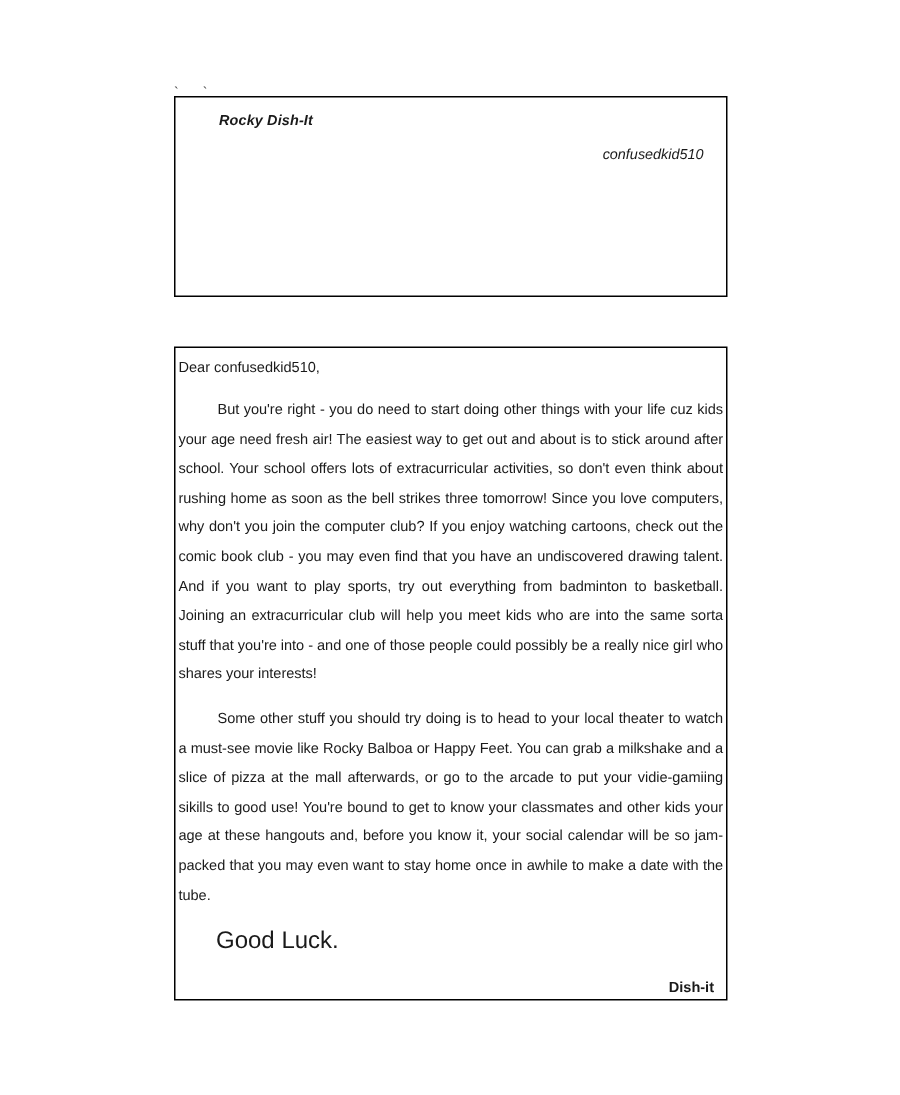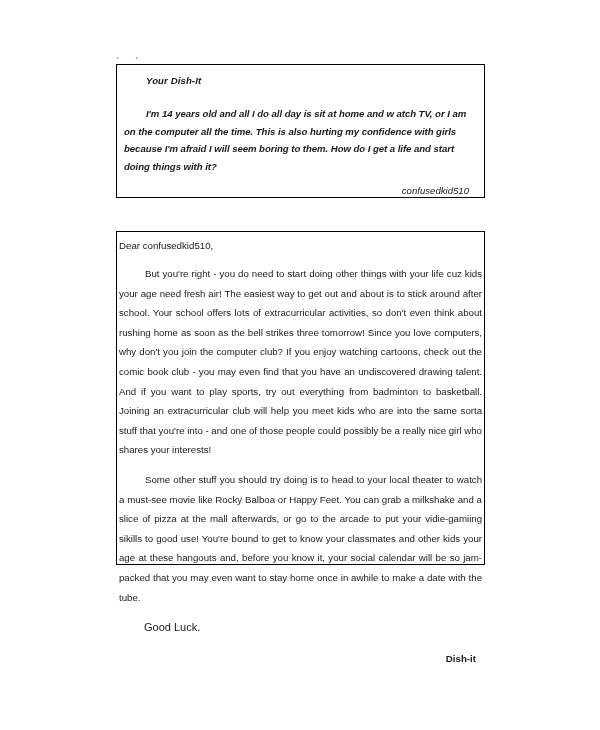--- a/index.html
+++ b/index.html
@@ -79,62 +79,61 @@
     line-height: 17.5px;
     margin: 7px 8px 0 0;
     text-align: right;
   }
 
   
   #letter-out {
     left: 116px;
     top: 231px;
     width: 369px;
-    height: 334px;
+    height: 436px;
     padding: 6px 1px 5px 1px;
   }
   #letter-out .salutation {
     font-size: 9.7px;
     line-height: 16px;
     margin: 0;
     padding-left: 1px;
   }
   #letter-out .body-para {
     font-size: 9.7px;
     line-height: 19.6px;
     margin: 10px 0 0 0;
     text-align: justify;
     text-indent: 26px;
     padding: 0 1px;
     letter-spacing: -0.02px;
   }
   #letter-out .closing {
-    font-size: 11px;
+    font-size: 16px;
     line-height: 19.6px;
     margin: 11px 0 0 0;
     padding-left: 26px;
   }
   #letter-out .signature {
     font-size: 9.7px;
     font-weight: bold;
     line-height: 19.6px;
     margin: 11px 7px 0 0;
     text-align: right;
   }
 </style>
 </head>
 <body>
 
 <div class="page">
 
   <div class="tick-marks">` `</div>
 
   <div class="letter-box" id="letter-in">
-    <p class="salutation">Your Dish-It</p>
-    <p class="body-para">I'm 14 years old and all I do all day is sit at home and w atch TV, or I am on the computer all the time. This is also hurting my confidence with girls because I'm afraid I will seem boring to them. How do I get a life and start doing things with it?</p>
+    <p class="salutation">Rocky Dish-It</p>
     <p class="signature">confusedkid510</p>
   </div>
 
   <div class="letter-box" id="letter-out">
     <p class="salutation">Dear confusedkid510,</p>
     <p class="body-para">But you're right - you do need to start doing other things with your life cuz kids your age need fresh air! The easiest way to get out and about is to stick around after school. Your school offers lots of extracurricular activities, so don't even think about rushing home as soon as the bell strikes three tomorrow! Since you love computers, why don't you join the computer club? If you enjoy watching cartoons, check out the comic book club - you may even find that you have an undiscovered drawing talent. And if you want to play sports, try out everything from badminton to basketball. Joining an extracurricular club will help you meet kids who are into the same sorta stuff that you're into - and one of those people could possibly be a really nice girl who shares your interests!</p>
     <p class="body-para">Some other stuff you should try doing is to head to your local theater to watch a must-see movie like Rocky Balboa or Happy Feet.   You can grab a milkshake and a slice of pizza at the mall afterwards, or go to the arcade to put your vidie-gamiing sikills to good use! You're bound to get to know your classmates and other kids your age at these hangouts and, before you know it, your social calendar will be so jam-packed that you may even want to stay home once in awhile to make a date with the tube.</p>
     <p class="closing">Good Luck.</p>
     <p class="signature">Dish-it</p>
   </div>

